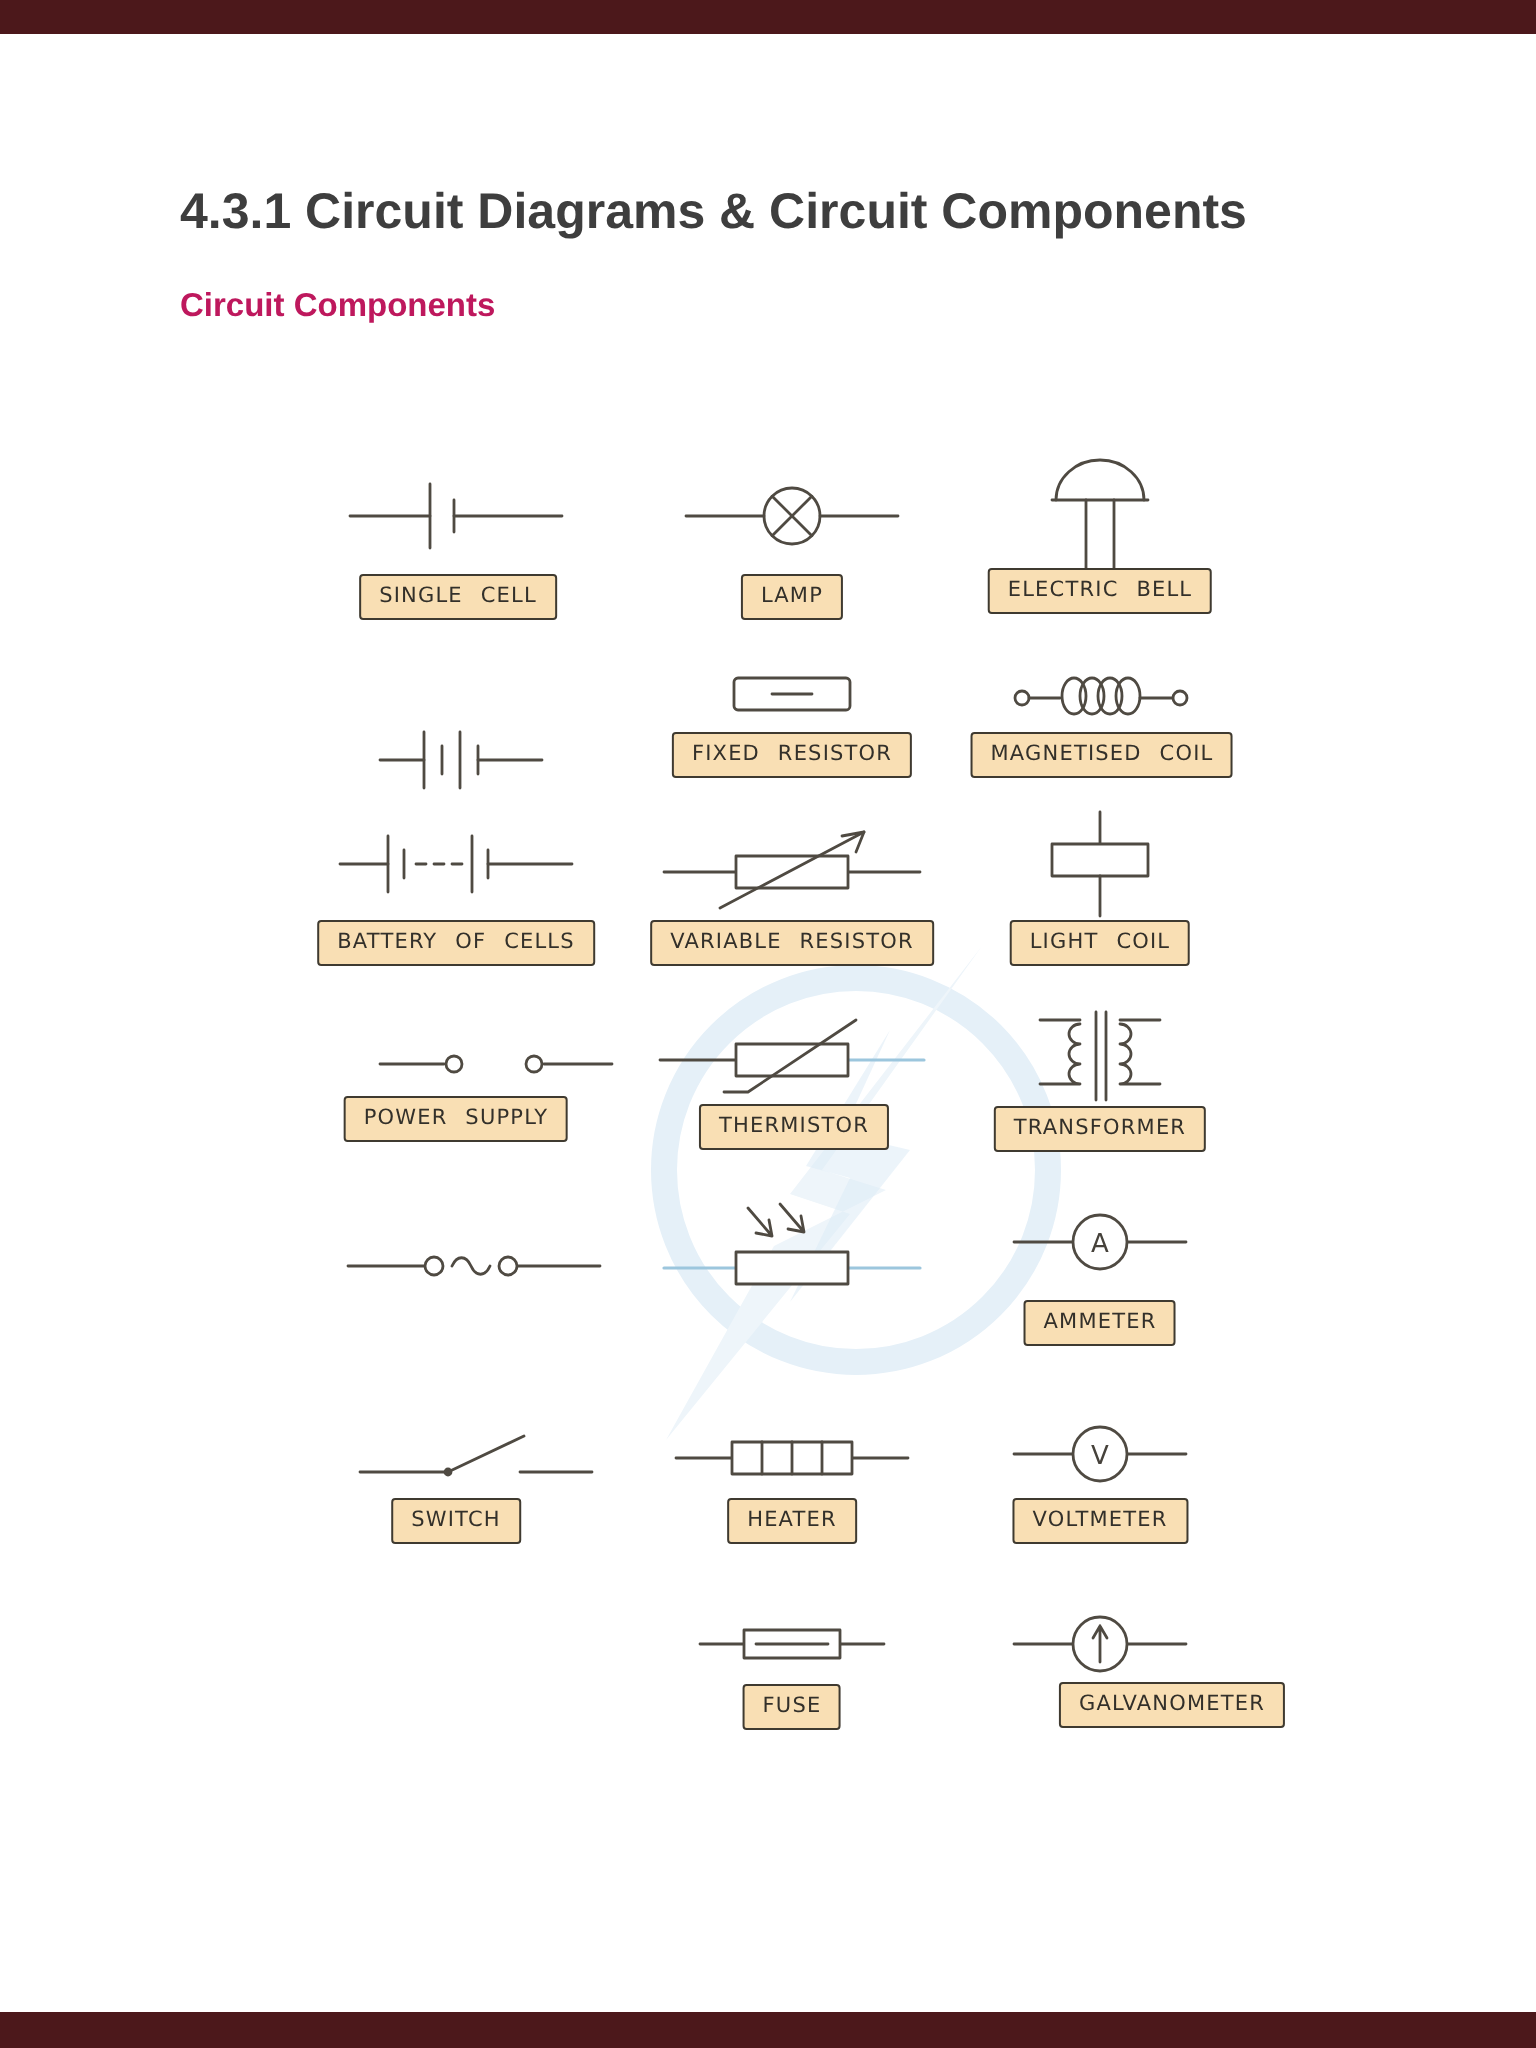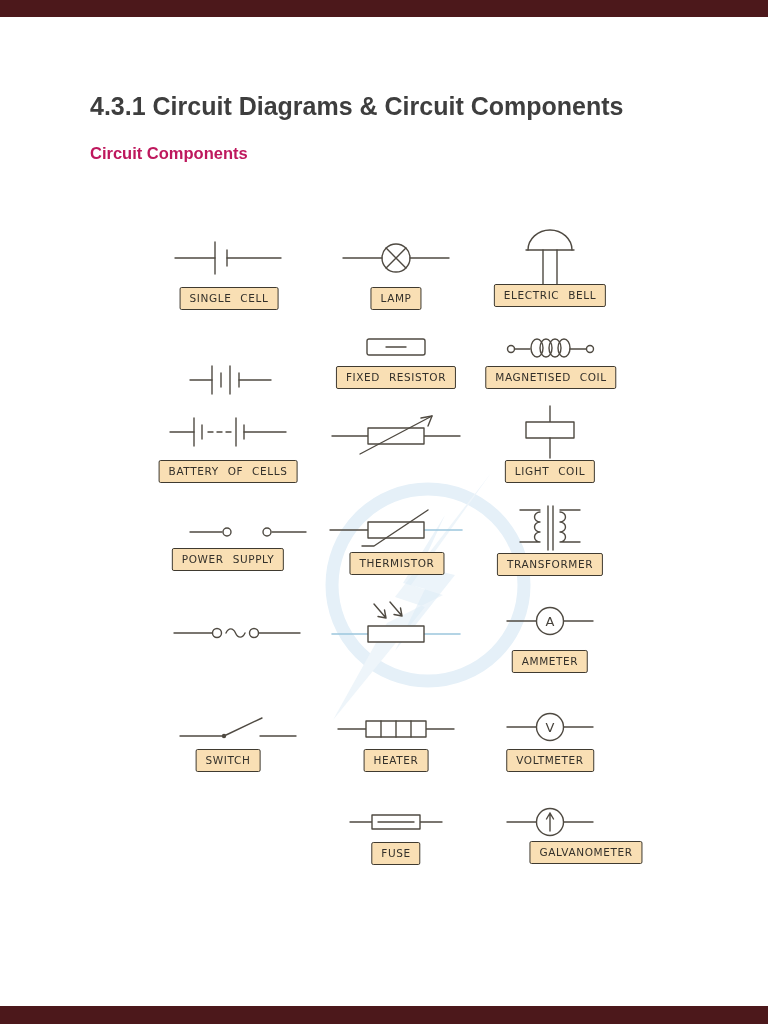--- a/index.html
+++ b/index.html
@@ -123,20 +123,21 @@
   <div class="clabel" style="left:228px;top:460px;">BATTERY OF CELLS</div>
 
   <div class="sym" style="left:330px;top:408px;">
     <svg width="132" height="50" viewBox="0 0 132 50">
       <path class="sline" d="M2 28 H38 M94 28 H130"></path>
       <rect class="sline sfillw" x="38" y="20" width="56" height="16"></rect>
       <path class="sline" d="M30 46 L102 8"></path>
       <path class="sline" d="M102 8 L91 10 M102 8 L98 18"></path>
     </svg>
   </div>
+  <div class="clabel" style="left:396px;top:460px;">VARIABLE RESISTOR</div>
 
   <div class="sym" style="left:505px;top:404px;">
     <svg width="90" height="56" viewBox="0 0 90 56">
       <path class="sline" d="M45 2 V18"></path>
       <rect class="sline sfillw" x="21" y="18" width="48" height="16"></rect>
       <path class="sline" d="M45 34 V54"></path>
     </svg>
   </div>
   <div class="clabel" style="left:550px;top:460px;">LIGHT COIL</div>
 

